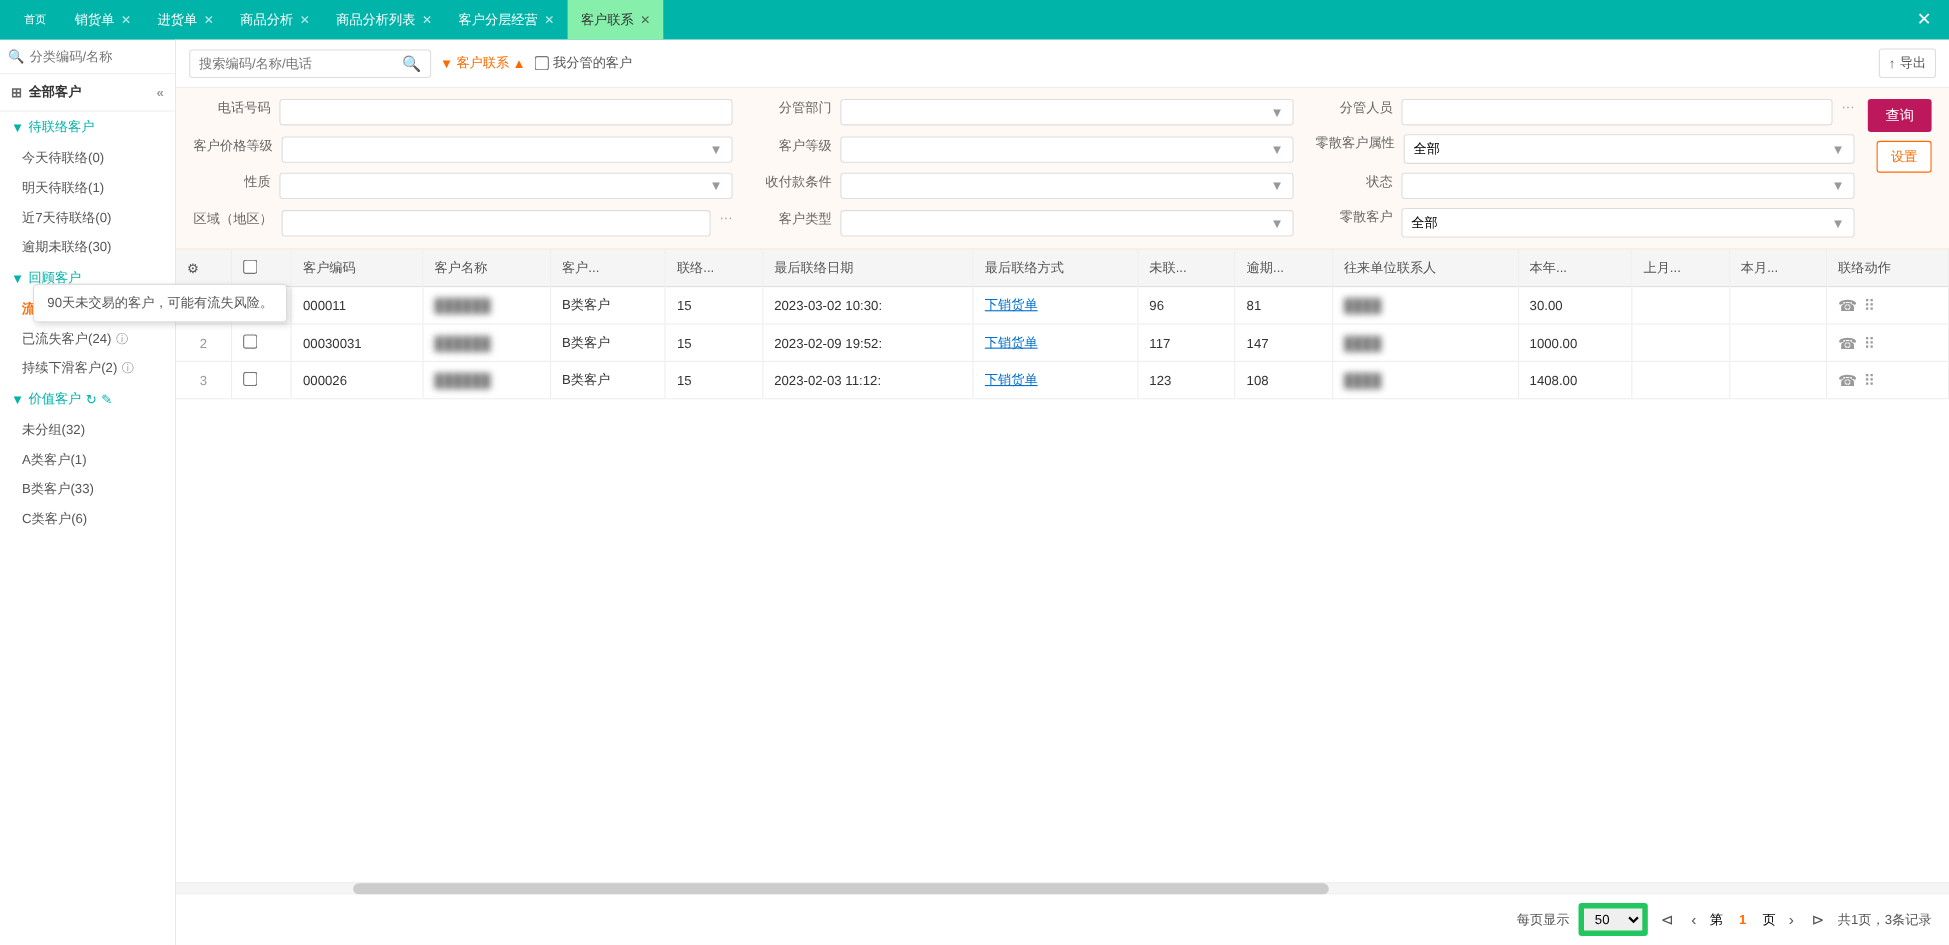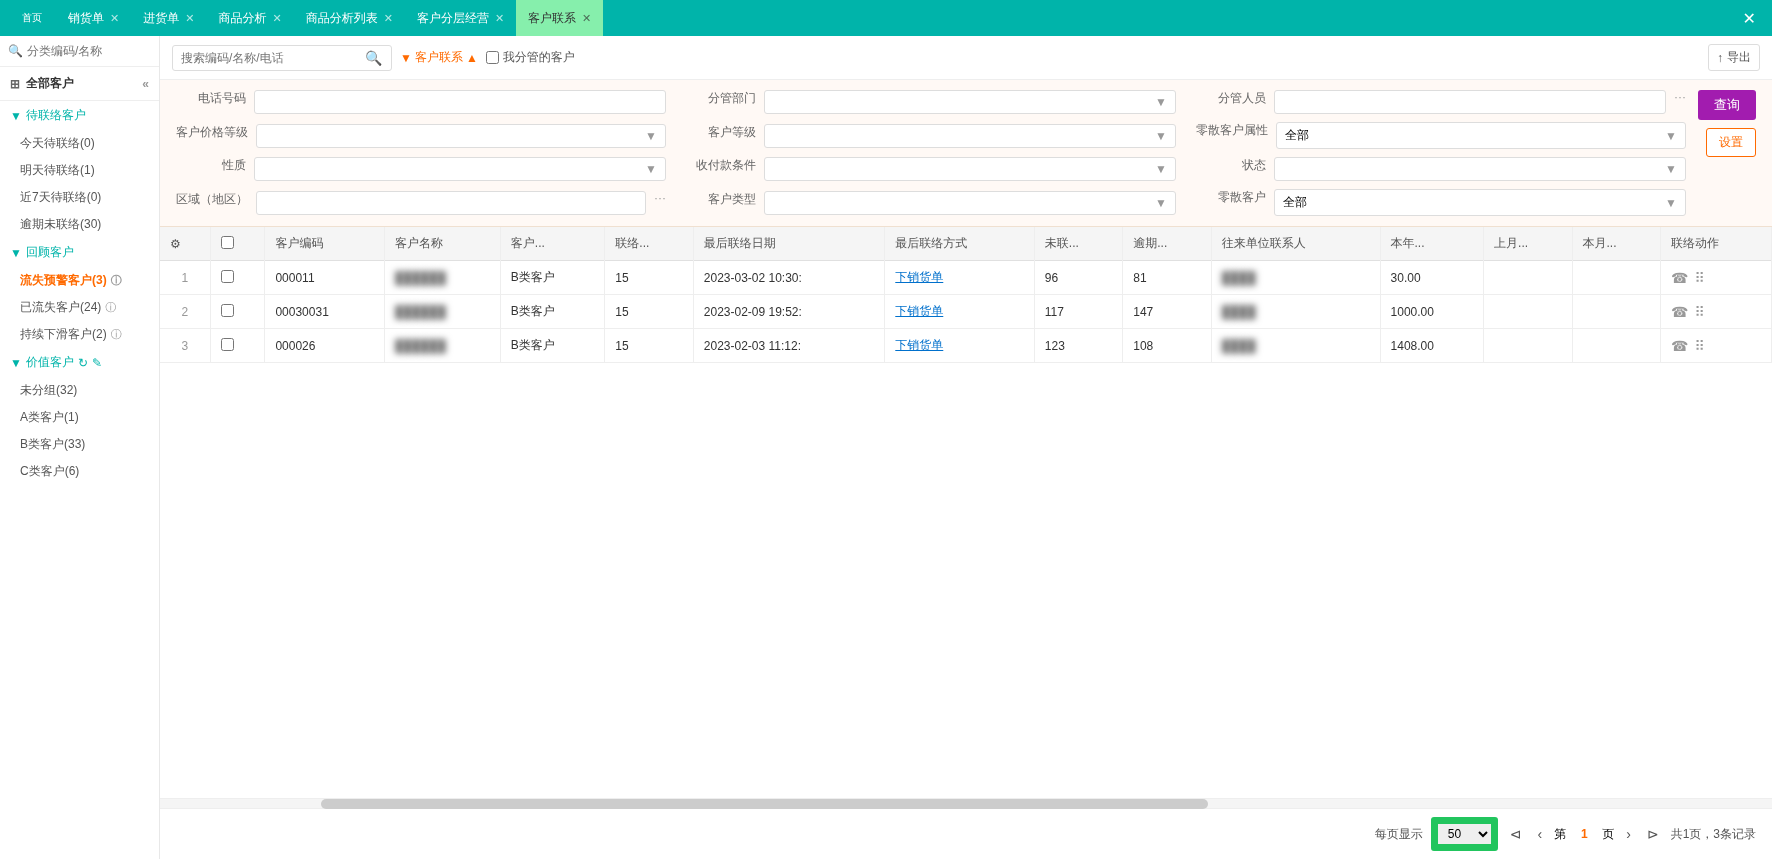--- a/index.html
+++ b/index.html
@@ -249,21 +249,21 @@
       background: white;
       display: flex;
       align-items: center;
       justify-content: space-between;
       cursor: pointer;
       min-width: 120px;
     }
     .filter-select .chevron { color: #999; }
     .filter-dots { color: #999; cursor: pointer; }
     .query-btn {
-      background: #a21caf;
+      background: #be185d;
       color: white;
       border: none;
       border-radius: 3px;
       padding: 6px 16px;
       cursor: pointer;
       font-size: 13px;
     }
     .settings-btn {
       background: white;
       color: #ff6a00;
@@ -332,21 +332,21 @@
       background: white;
       border-top: 1px solid #eee;
       padding: 8px 16px;
       display: flex;
       align-items: center;
       justify-content: flex-end;
       gap: 8px;
     }
     .pagination .page-info { color: #555; }
     .pagination .page-size-select {
-      border: 7px solid #22c55e;
+      border: 5px solid #22c55e;
       border-radius: 3px;
       padding: 2px 6px;
       font-size: 12px;
     }
     .pagination .page-btn {
       color: #555;
       cursor: pointer;
       padding: 2px 4px;
       font-size: 14px;
     }
@@ -438,20 +438,21 @@
 
     <div class="sidebar-group-title">
       <span class="arrow">▼</span>
       <span>回顾客户</span>
     </div>
     <div class="sidebar-item active" style="position:relative;">
       <span>流失预警客户(3)</span>
       <span class="info-icon">ⓘ</span>
     </div>
 
+    <div class="tooltip-box">90天未交易的客户，可能有流失风险。</div>
     <div class="sidebar-item">
       <span>已流失客户(24)</span>
       <span class="info-icon">ⓘ</span>
     </div>
     <div class="sidebar-item">
       <span>持续下滑客户(2)</span>
       <span class="info-icon">ⓘ</span>
     </div>
 
     <div class="sidebar-group-title">

